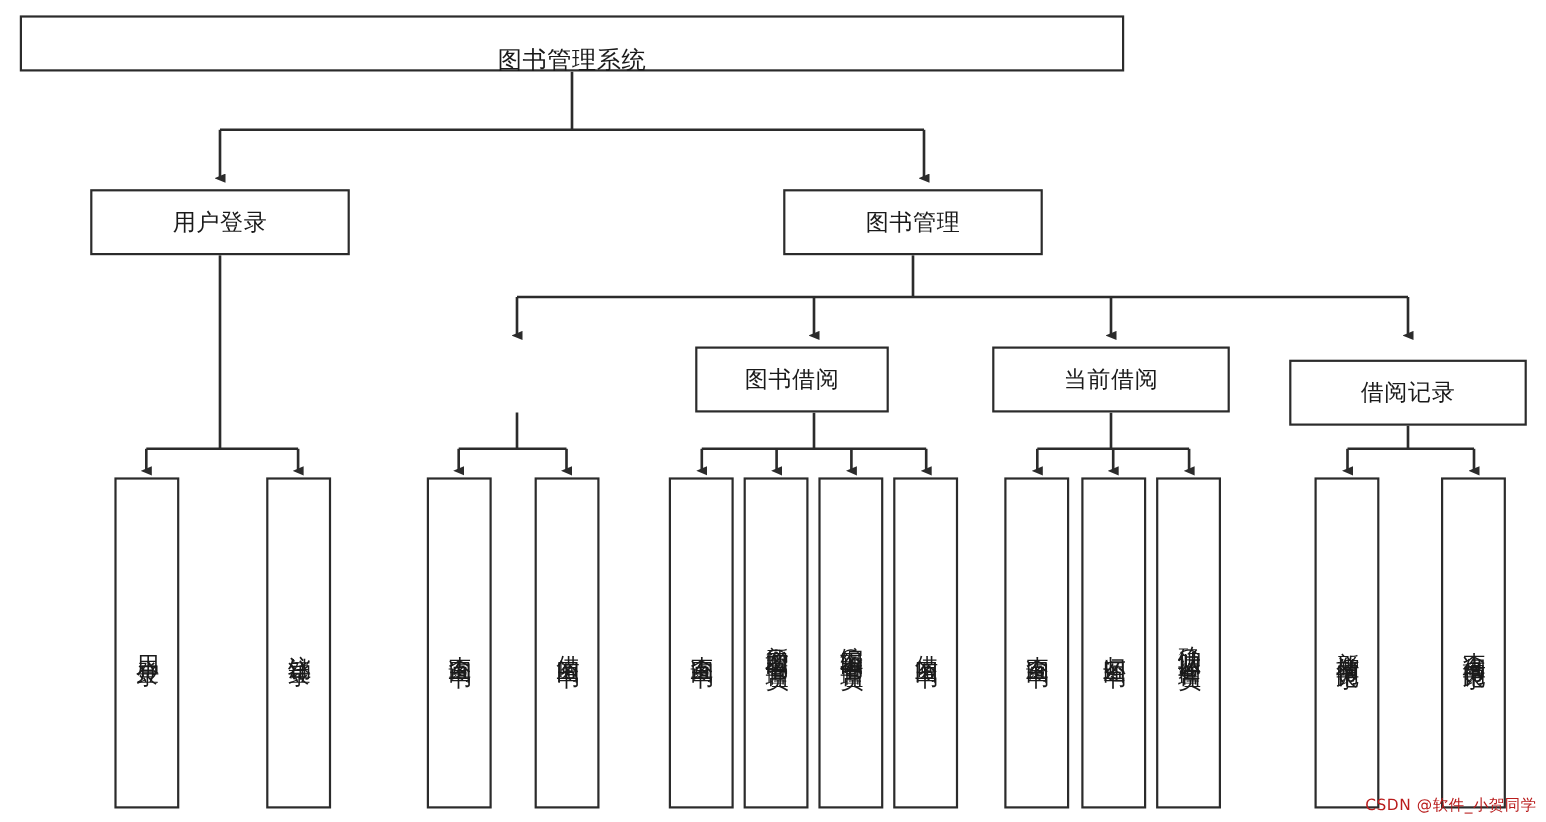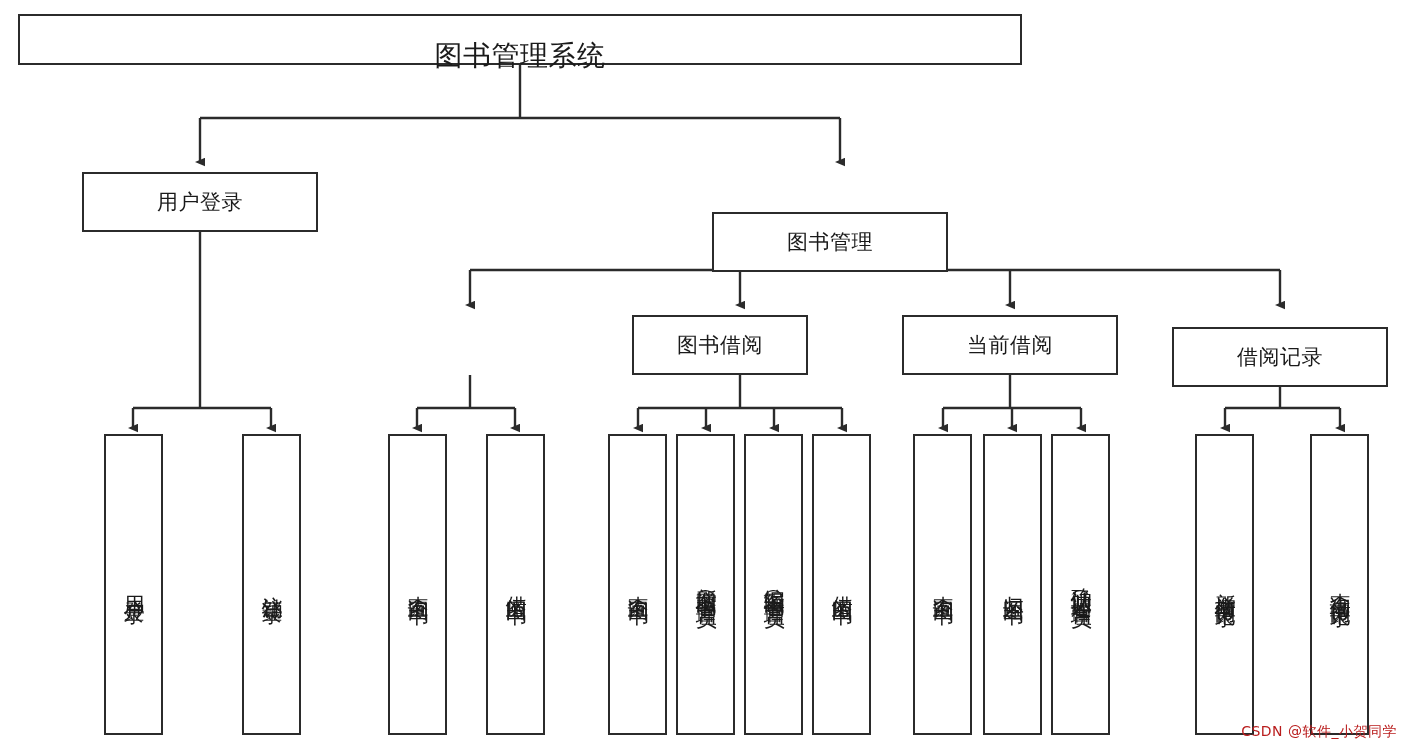--- a/index.html
+++ b/index.html
@@ -35,21 +35,21 @@
   }
   .node .lbl{
     display:block;
     line-height:1.18;
   }
   .node.horiz .lbl{
     font-size:21px;
     letter-spacing:0.5px;
   }
   .node.root .lbl{
-    font-size:28px;
+    font-size:22px;
     letter-spacing:0.5px;
     margin-top:32px;
   }
   .node.vert{
     align-items:center;
     justify-content:center;
   }
   .node.vert .lbl{
     writing-mode:vertical-rl;
     text-orientation:upright;
@@ -128,21 +128,21 @@
   </svg>
 
   <div class="node root horiz" style="left:18px;top:14px;width:1004px;height:51px;">
     <span class="lbl">图书管理系统</span>
   </div>
 
   <div class="node horiz" style="left:82px;top:172px;width:236px;height:60px;">
     <span class="lbl">用户登录</span>
   </div>
 
-  <div class="node horiz" style="left:712px;top:172px;width:236px;height:60px;margin-top:40px;">
+  <div class="node horiz" style="left:712px;top:172px;width:236px;height:60px;">
     <span class="lbl">图书管理</span>
   </div>
 
 
   <div class="node horiz" style="left:632px;top:315px;width:176px;height:60px;">
     <span class="lbl">图书借阅</span>
   </div>
 
   <div class="node horiz" style="left:902px;top:315px;width:216px;height:60px;">
     <span class="lbl">当前借阅</span>

